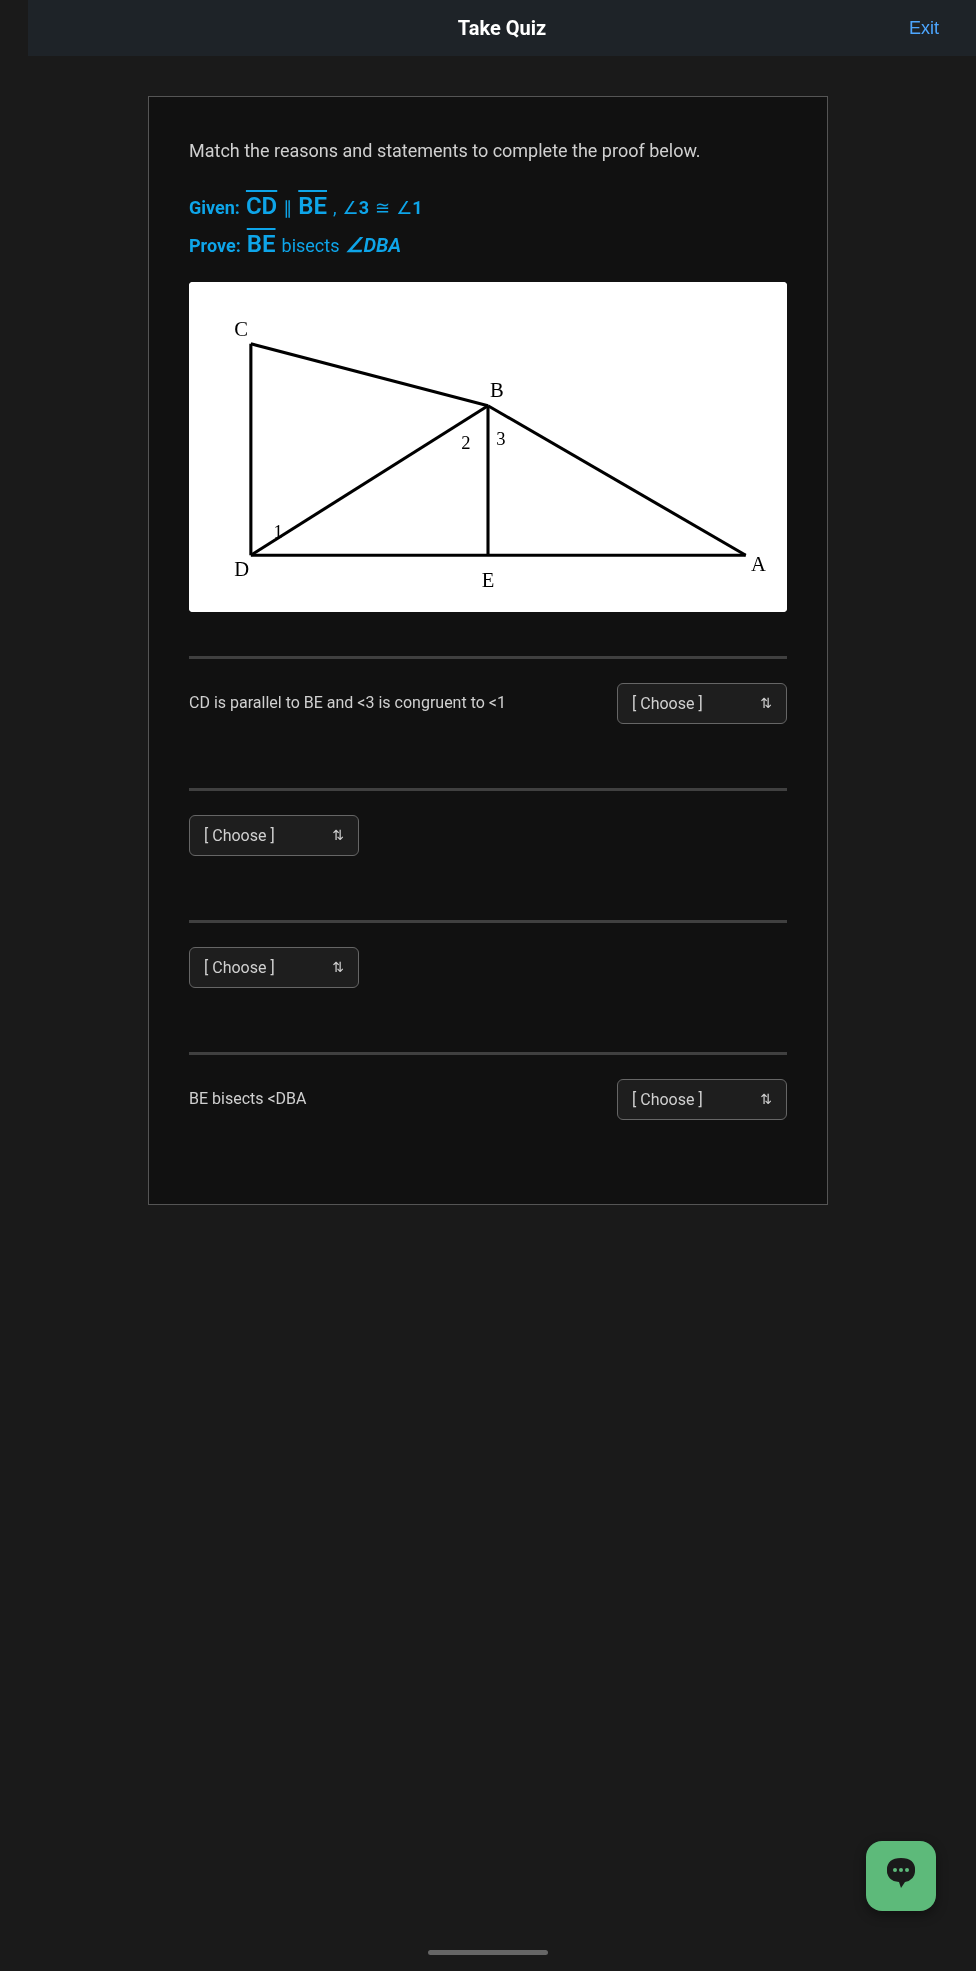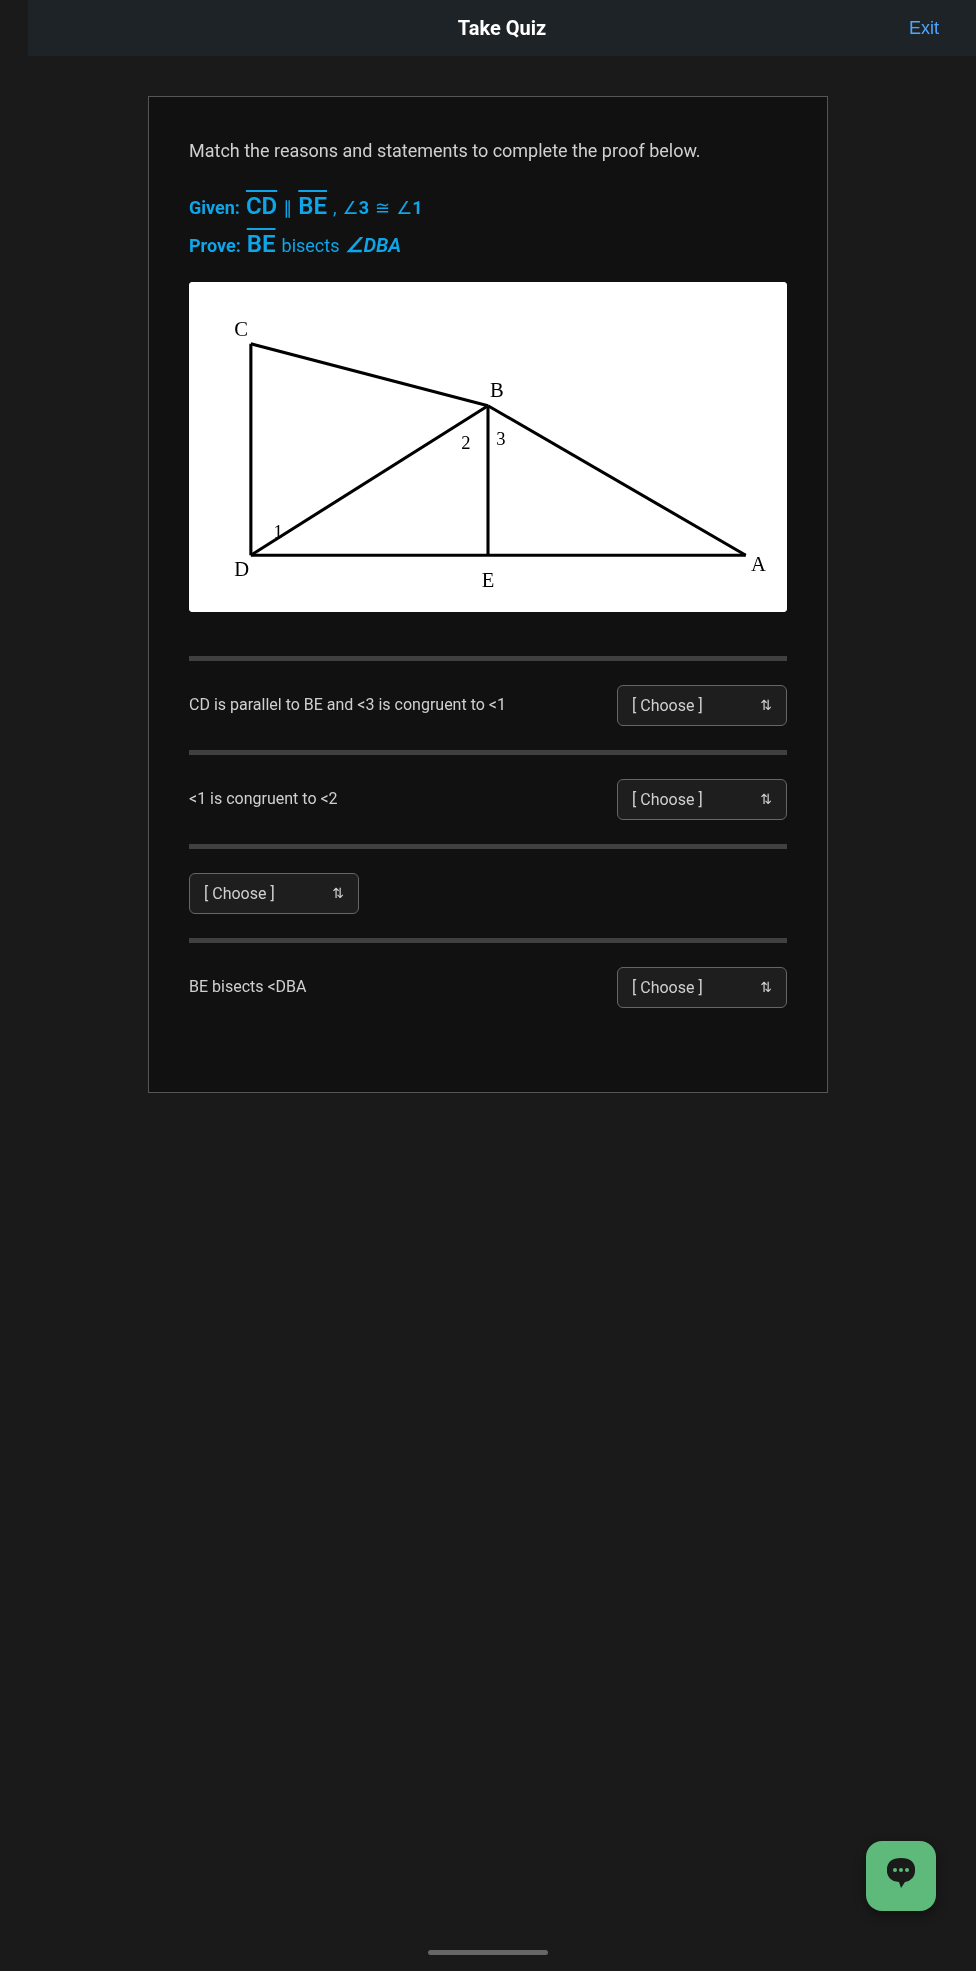--- a/index.html
+++ b/index.html
@@ -111,22 +111,23 @@
     
     .proof-section {
       width: 100%;
     }
 
     .proof-row {
       display: flex;
       align-items: center;
       justify-content: space-between;
       padding: 24px 0;
-      border-top: 5px solid #404040;
+      border-top: 3px solid #404040;
       gap: 36px;
+      margin-top: 40px;
     }
 
     .proof-row:last-child {
       border-bottom: none;
     }
 
     .proof-statement {
       font-size: 16px;
       color: #d0d0d0;
       flex: 1;
@@ -263,21 +264,20 @@
 
       <div class="proof-row">
         <span class="proof-statement">CD is parallel to BE and &lt;3 is congruent to &lt;1</span>
         <div class="choose-select">
           <span class="choose-label">[ Choose ]</span>
           <span class="choose-arrow">⇅</span>
         </div>
       </div>
 
       <div class="proof-row">
-        <span class="proof-statement">&lt;1 is congruent to &lt;2</span>
         <div class="choose-select">
           <span class="choose-label">[ Choose ]</span>
           <span class="choose-arrow">⇅</span>
         </div>
       </div>
 
       <div class="proof-row">
         <div class="choose-select">
           <span class="choose-label">[ Choose ]</span>
           <span class="choose-arrow">⇅</span>

